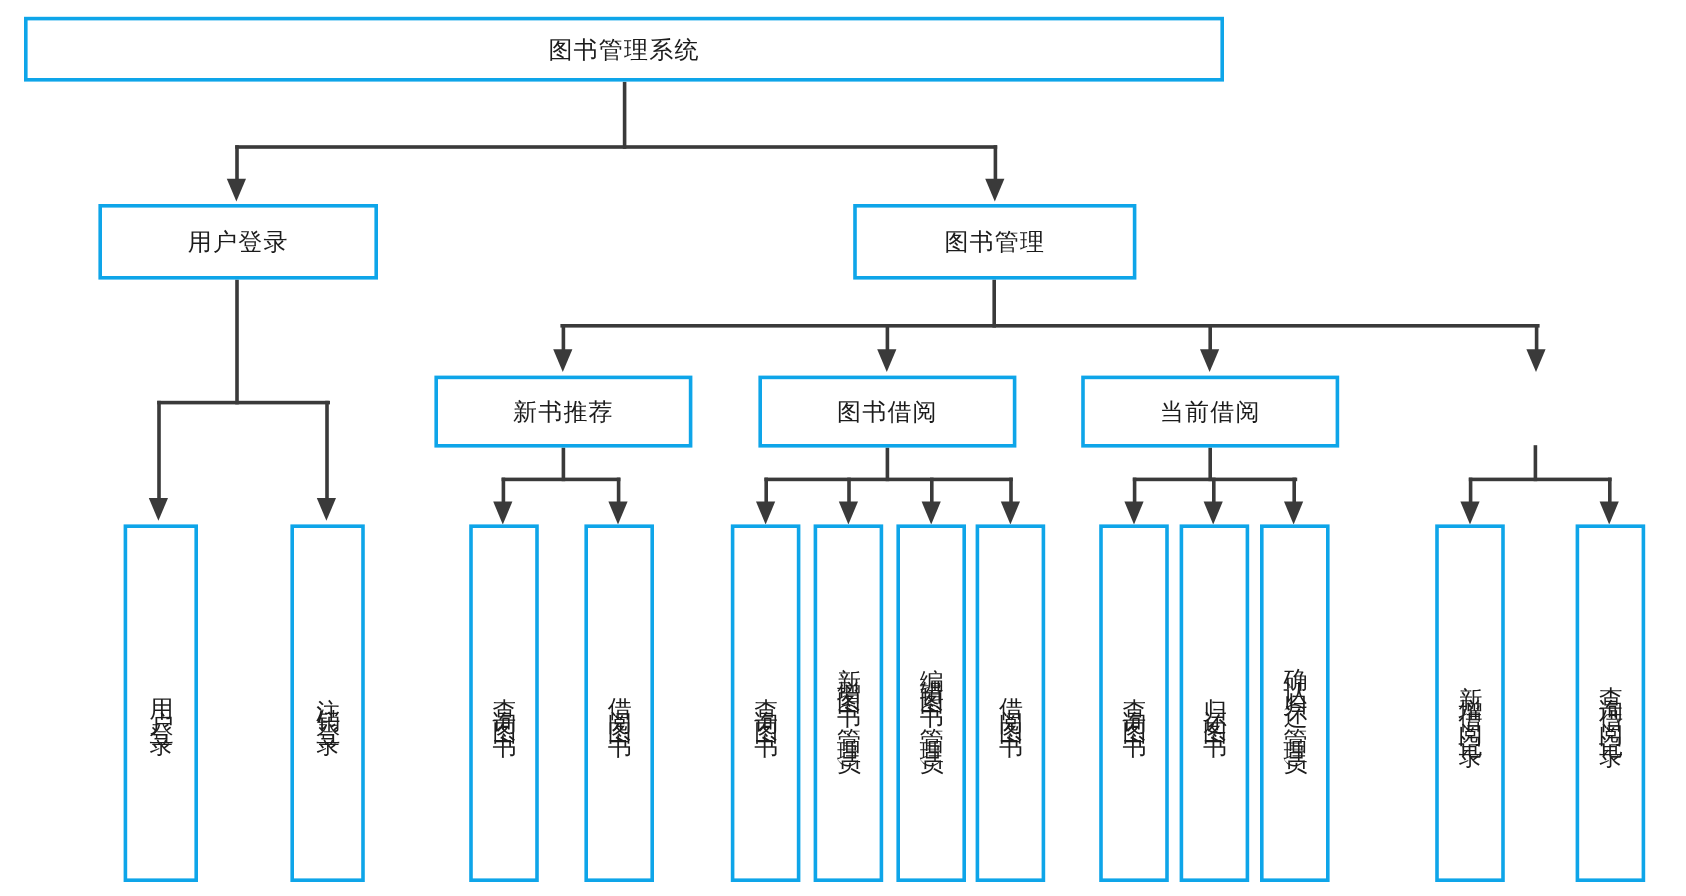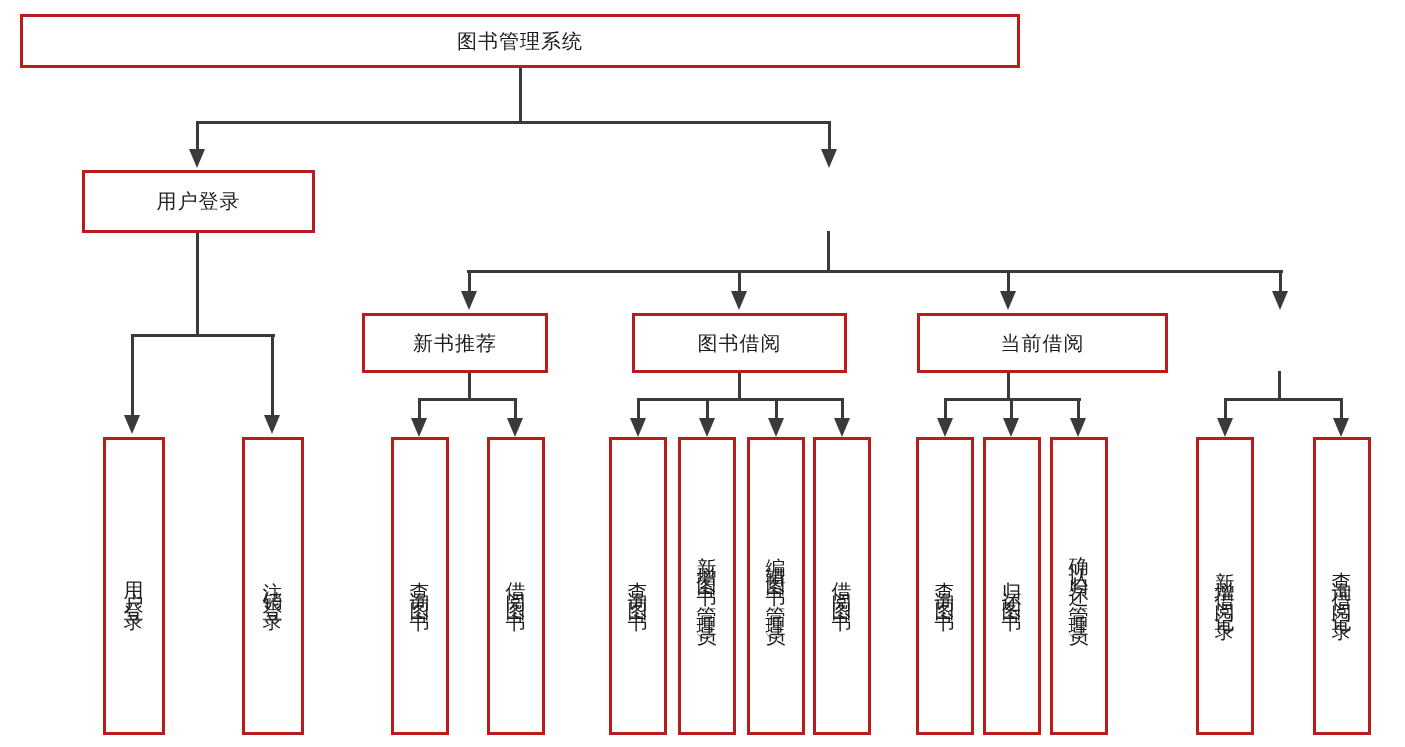--- a/index.html
+++ b/index.html
@@ -6,21 +6,21 @@
   .canvas{
     position:relative;
     width:1405px;height:747px;
     background:#ffffff;
     font-family:"Liberation Sans","DejaVu Sans",sans-serif;
     overflow:hidden;
   }
   .box{
     position:absolute;
     box-sizing:border-box;
-    border:3px solid #b91c1c;
+    border:3px solid #0ea5e9;
     background:#ffffff;
     display:flex;align-items:center;justify-content:center;
     color:#1c1c1c;
   }
   .box.h{font-size:20px;letter-spacing:1px;white-space:nowrap;}
   .box.v{
     writing-mode:vertical-rl;
     font-size:20px;
     letter-spacing:10px;
     line-height:1;
@@ -105,28 +105,31 @@
   <div class="vline" style="left:1340px;top:398px;width:3px;height:21px;"></div>
   <div class="arrow" style="left:1333px;top:418px;"></div>
 
   <div class="box h" style="left:20px;top:14px;width:1000px;height:54px;">
     <span>图书管理系统</span>
   </div>
 
   <div class="box h" style="left:82px;top:170px;width:233px;height:63px;">
     <span>用户登录</span>
   </div>
+  <div class="box h" style="left:711px;top:170px;width:236px;height:63px;">
+    <span>图书管理</span>
+  </div>
 
-  <div class="box h" style="left:362px;top:313px;width:186px;height:60px;">
+  <div class="box h" style="left:362px;top:313px;width:215px;height:60px;">
     <span>新书推荐</span>
   </div>
   <div class="box h" style="left:632px;top:313px;width:215px;height:60px;">
     <span>图书借阅</span>
   </div>
-  <div class="box h" style="left:901px;top:313px;width:251px;height:60px;margin-left:16px;">
+  <div class="box h" style="left:901px;top:313px;width:215px;height:60px;">
     <span>当前借阅</span>
   </div>
 
   <div class="box v" style="left:103px;top:437px;width:62px;height:298px;">
     <span>用户登录</span>
   </div>
   <div class="box v" style="left:242px;top:437px;width:62px;height:298px;">
     <span>注销登录</span>
   </div>
 

